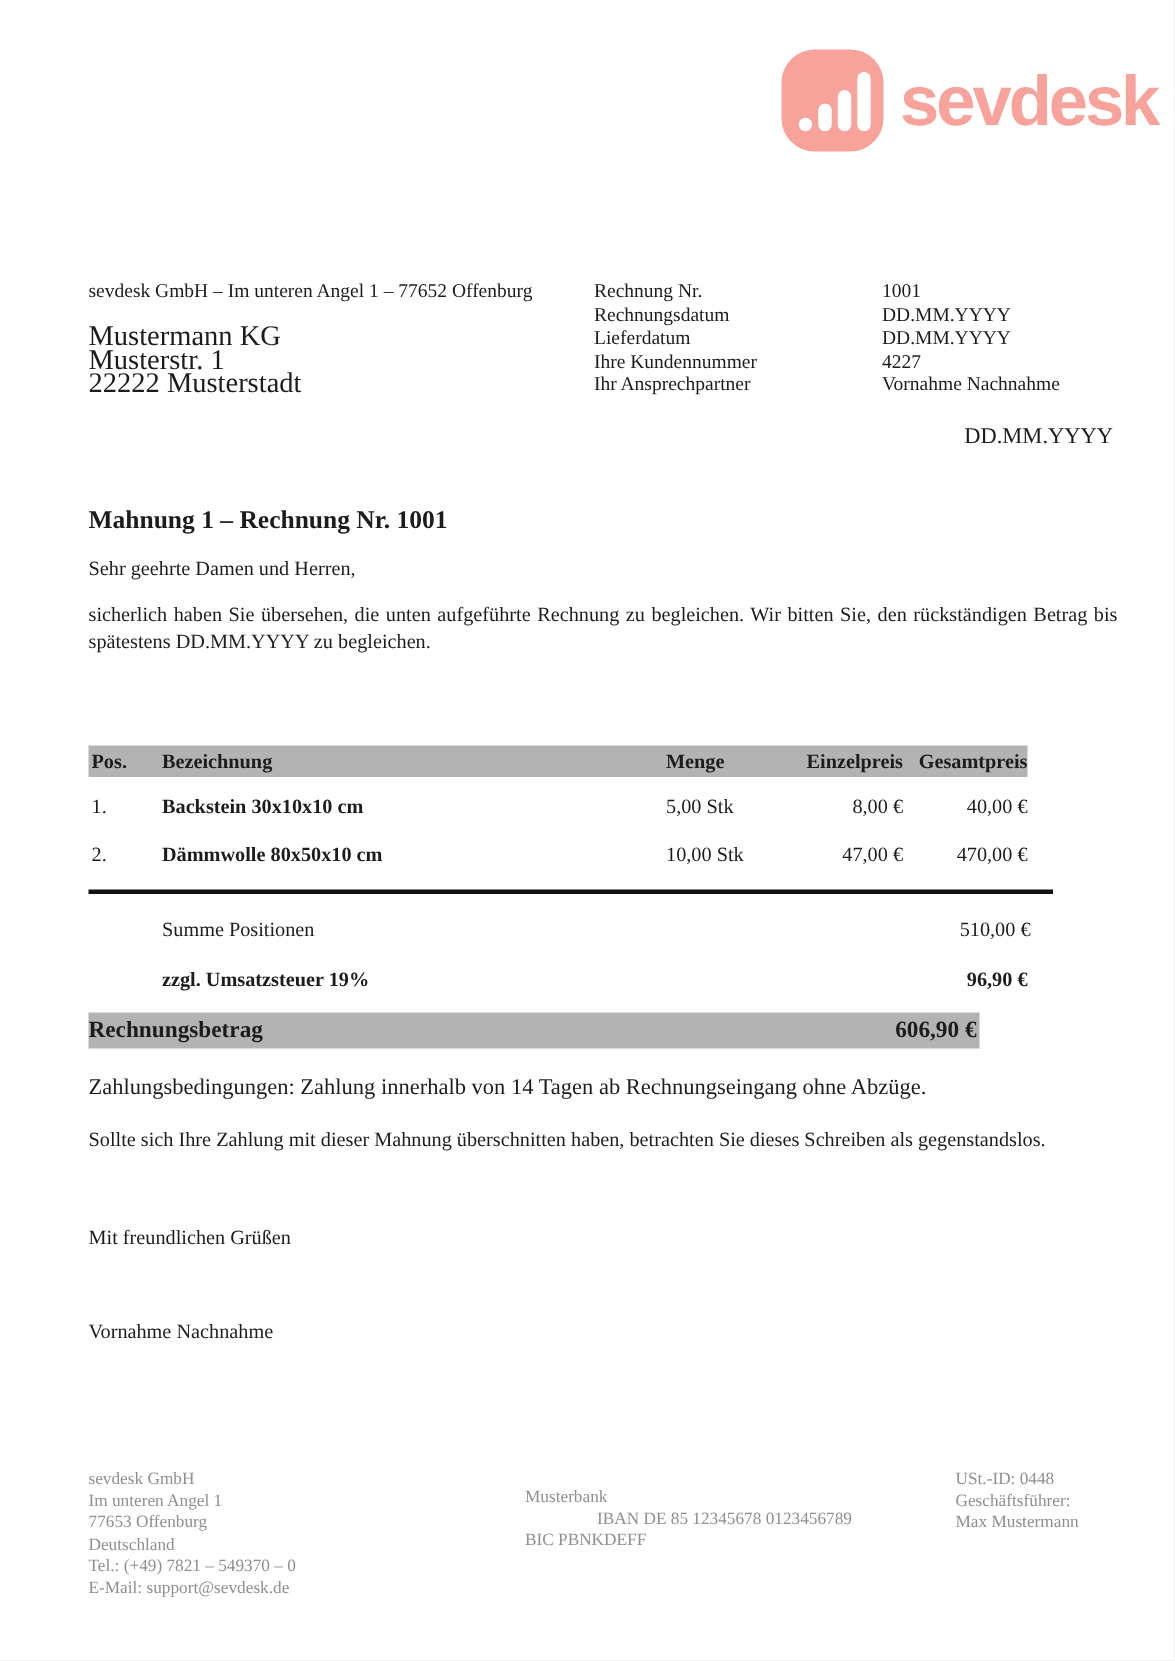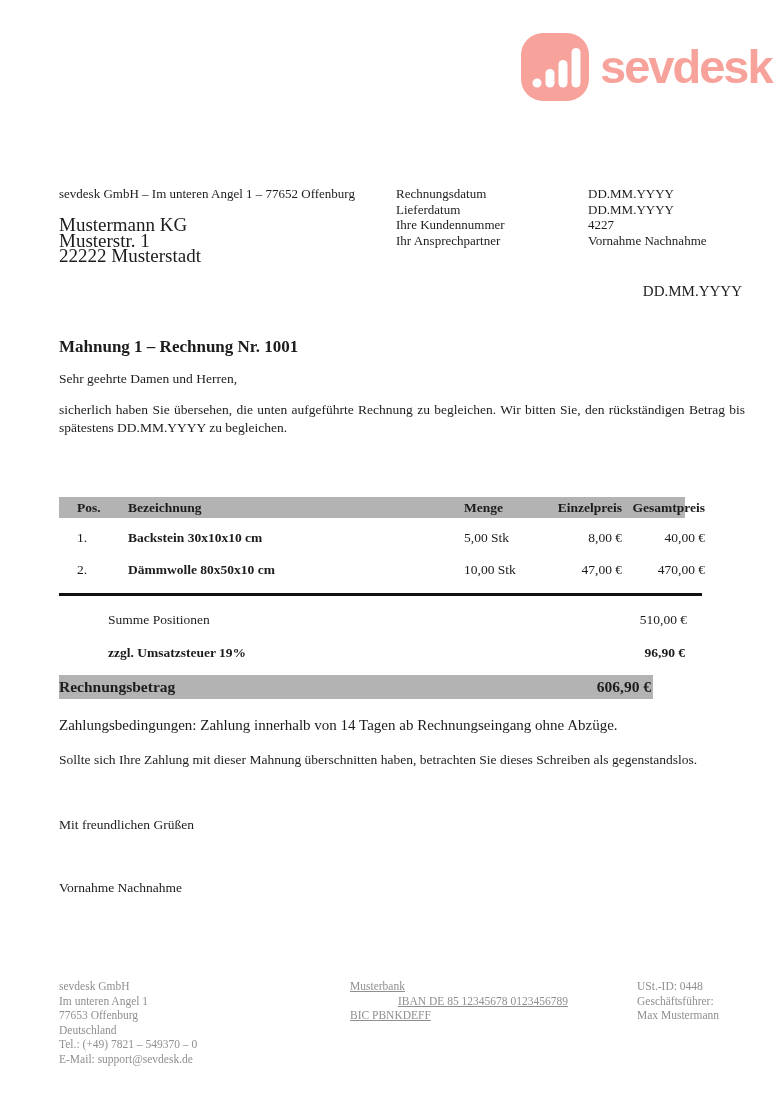--- a/index.html
+++ b/index.html
@@ -40,21 +40,21 @@
   
   .items { position:absolute; left:59px; top:497px; width:643px; font-size:13.5px; }
   .items-header {
     display:flex; width:626px; height:21px; align-items:center;
     background:var(--table-header-bg,#b3b3b3);
     font-weight:bold;
   }
   .items-row { display:flex; width:626px; align-items:baseline; }
   .row-1 { margin-top:12px; }
   .row-2 { margin-top:16px; }
-  .col-pos   { width:69px;  flex:0 0 auto; padding-left:18px; box-sizing:border-box; }
+  .col-pos   { width:49px;  flex:0 0 auto; padding-left:2px; box-sizing:border-box; }
   .col-name  { width:336px; flex:0 0 auto; }
   .col-qty   { width:86px;  flex:0 0 auto; }
   .col-unit  { width:72px;  flex:0 0 auto; text-align:right; }
   .col-total { width:83px;  flex:0 0 auto; text-align:right; }
   .item-name { font-weight:bold; }
   .table-rule { margin-top:15px; width:643px; height:3px; background:#111111; }
   
   .totals { position:absolute; left:59px; top:612px; width:643px; font-size:13.5px; }
   .totals-row { display:flex; justify-content:space-between; }
   .totals-row .t-label { margin-left:49px; }
@@ -68,21 +68,21 @@
     font-size:15.5px; font-weight:bold; box-sizing:border-box; padding-right:2px;
   }
   
   .terms { position:absolute; left:59px; top:717px; font-size:15px; }
   .crossing { position:absolute; left:59px; top:752px; font-size:13.5px; width:700px; }
   .closing { position:absolute; left:59px; top:817px; font-size:13.5px; }
   .signature { position:absolute; left:59px; top:880px; font-size:13.5px; }
   
   .footer { position:absolute; top:979px; left:0; width:783px; font-size:11.5px; line-height:14.6px; color:var(--footer-text,#8f8f8f); }
   .f-col1 { position:absolute; left:59px; top:0; }
-  .f-col2 { position:absolute; left:350px; top:0;text-decoration:underline; }
+  .f-col2 { position:absolute; left:350px; top:12px; }
   .f-col2 .iban { text-indent:48px; }
   .f-col3 { position:absolute; left:637px; top:0; }
 </style>
 </head>
 <body>
 
 <div class="page">
 
   <div class="logo">
     <div class="logo-icon">
@@ -99,20 +99,24 @@
   <div class="sender-line">sevdesk GmbH – Im unteren Angel 1 – 77652 Offenburg</div>
 
   <div class="recipient">
     <div>Mustermann KG</div>
     <div>Musterstr. 1</div>
     <div>22222 Musterstadt</div>
   </div>
 
   <div class="meta">
     <div class="meta-row">
+      <span class="meta-label">Rechnung Nr.</span>
+      <span class="meta-value">1001</span>
+    </div>
+    <div class="meta-row">
       <span class="meta-label">Rechnungsdatum</span>
       <span class="meta-value">DD.MM.YYYY</span>
     </div>
     <div class="meta-row">
       <span class="meta-label">Lieferdatum</span>
       <span class="meta-value">DD.MM.YYYY</span>
     </div>
     <div class="meta-row">
       <span class="meta-label">Ihre Kundennummer</span>
       <span class="meta-value">4227</span>

